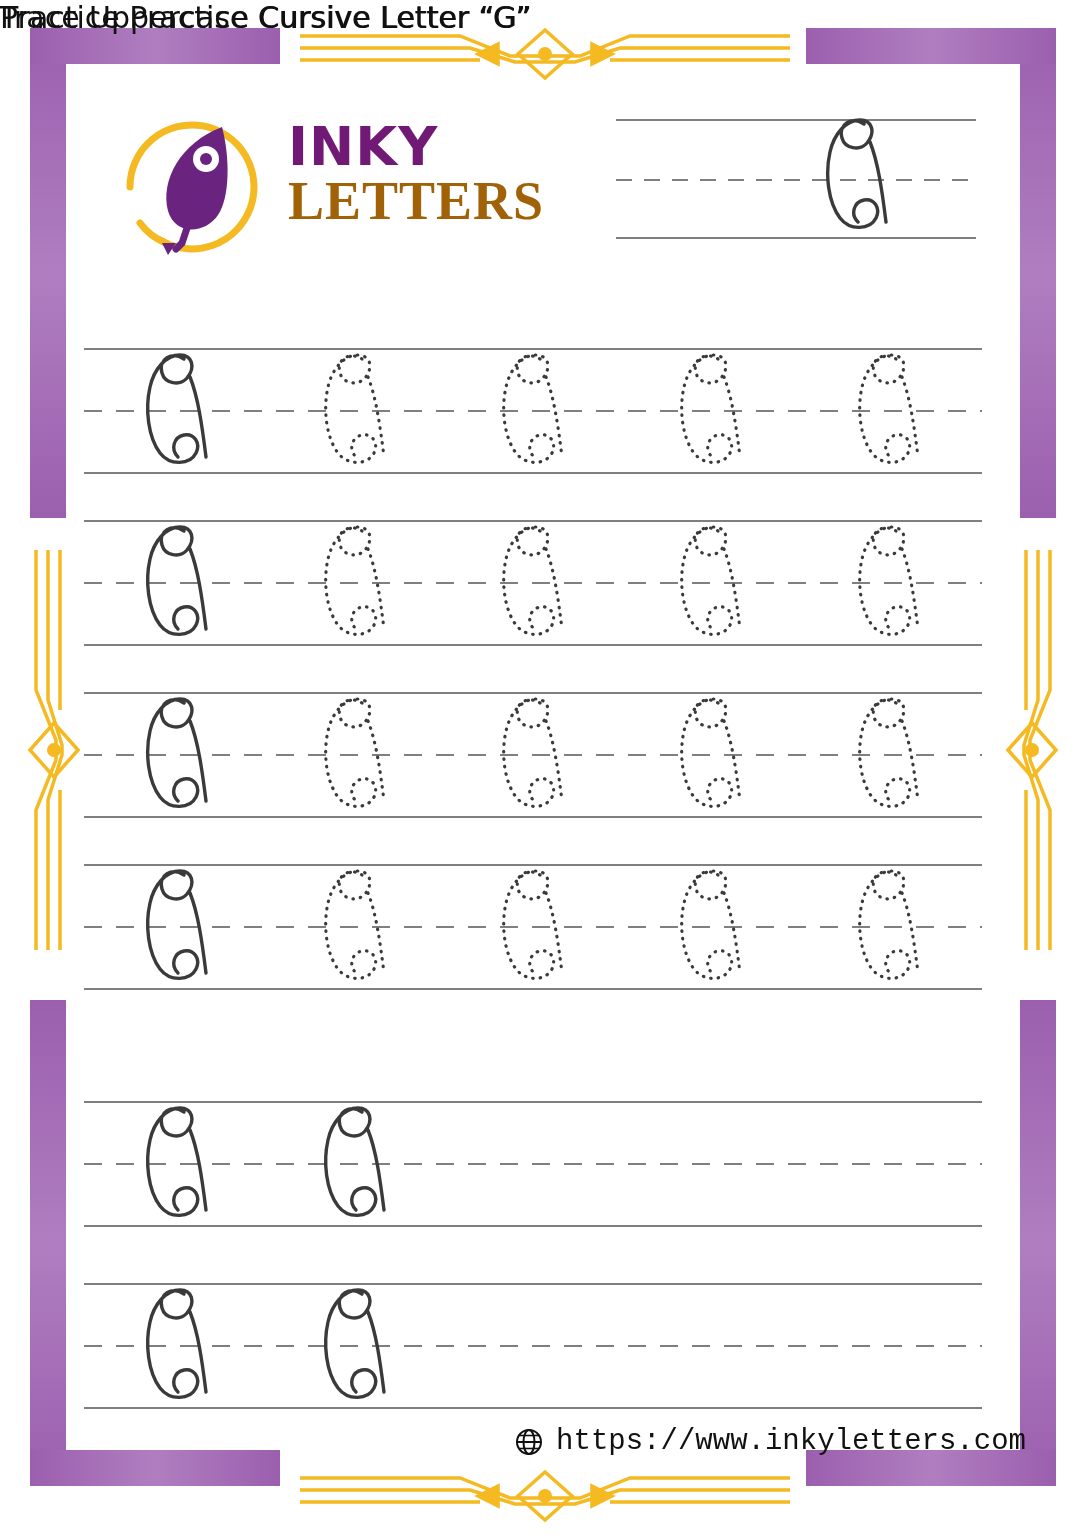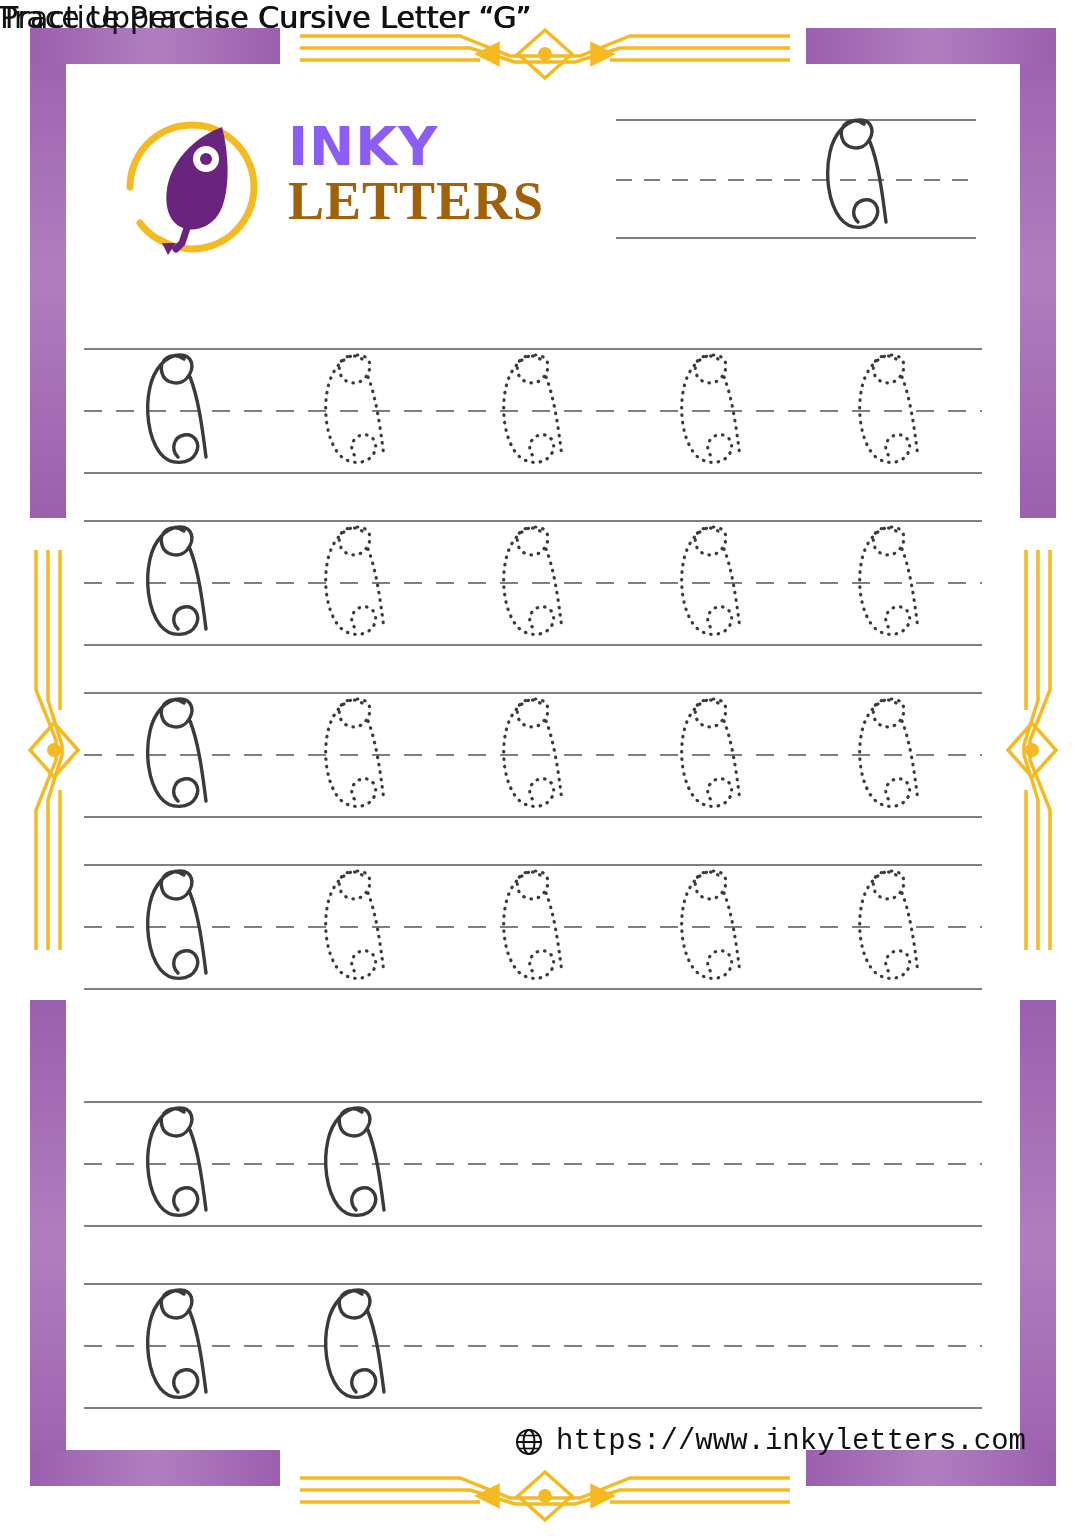--- a/index.html
+++ b/index.html
@@ -46,21 +46,21 @@
   .logo-text {
     position: absolute;
     left: 178px;
     top: 24px;
     line-height: 1.02;
   }
   .logo-text .l1 {
     font-family: "DejaVu Sans", sans-serif;
     font-size: 54px;
     font-weight: bold;
-    color: #8b5cf6;
+    color: #701a75;
     letter-spacing: 1px;
   }
   .logo-text .l2 {
     font-family: Liberation Serif, serif;
     font-size: 54px;
     font-weight: bold;
     color: #a16207;
     letter-spacing: 1px;
   }
 

